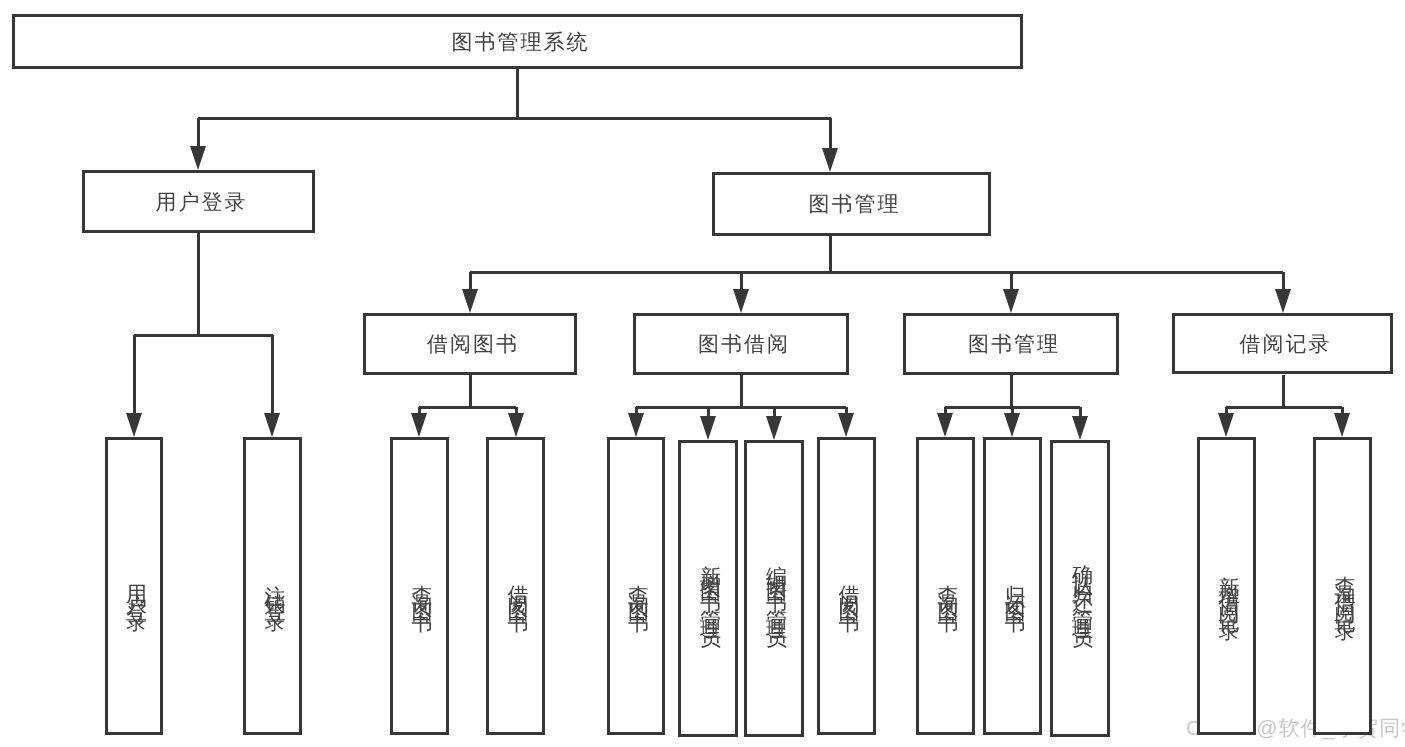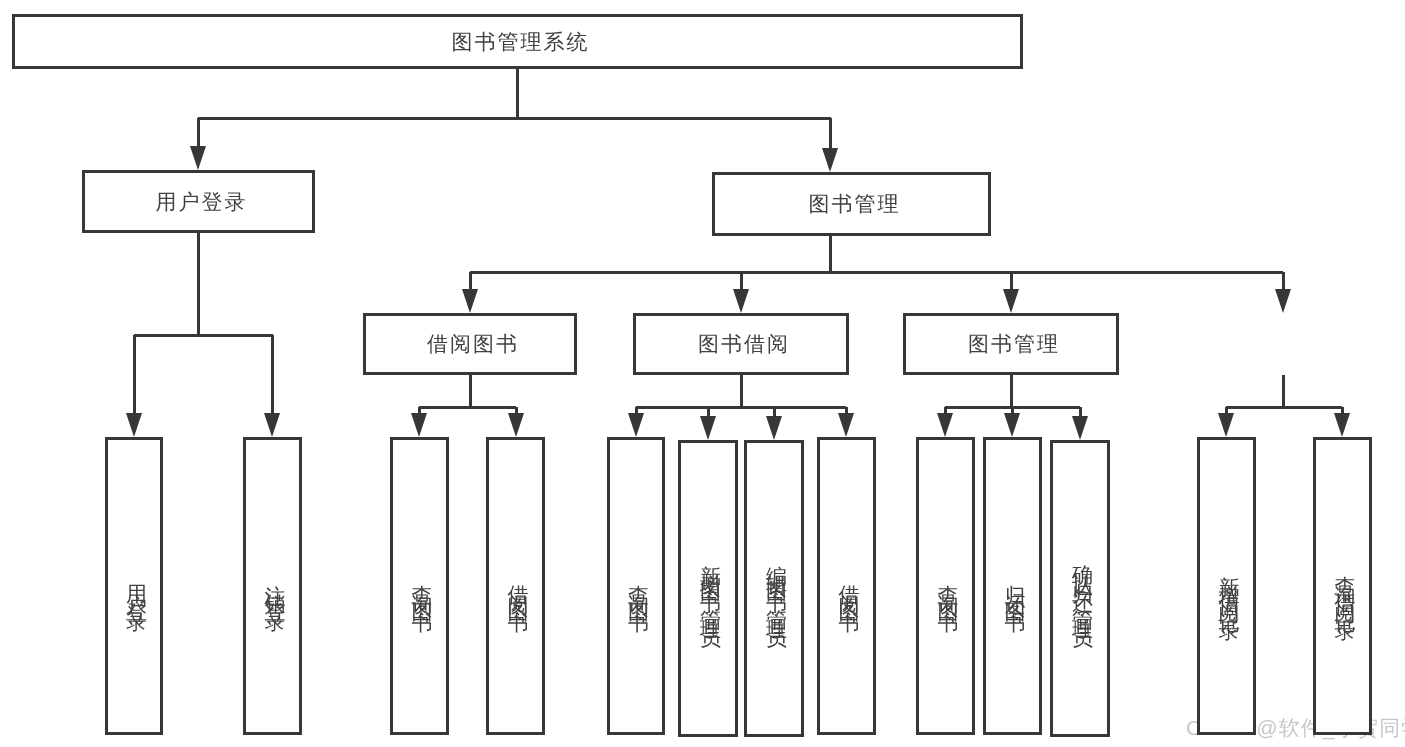--- a/index.html
+++ b/index.html
@@ -123,20 +123,23 @@
     </div>
     <div class="node horiz" style="left: 363px; top: 313px; width: 214px; height: 62px;">
       <span>借阅图书</span>
     </div>
     <div class="node horiz" style="left: 633px; top: 313px; width: 216px; height: 62px; text-align: center;">
       <span>图书借阅</span>
     </div>
     <div class="node horiz" style="left: 903px; top: 313px; width: 216px; height: 62px;">
       <span>图书管理</span>
     </div>
+    <div class="node horiz" style="left: 1172px; top: 313px; width: 221px; height: 61px;">
+      <span>借阅记录</span>
+    </div>
     <div class="node vert" style="left: 105px; top: 437px; width: 58px; height: 298px;">
       <span>用户登录</span>
     </div>
     <div class="node vert" style="left: 243px; top: 437px; width: 59px; height: 298px;">
       <span>注销登录</span>
     </div>
     <div class="node vert" style="left: 390px; top: 437px; width: 59px; height: 298px;">
       <span>查询图书</span>
     </div>
     <div class="node vert" style="left: 486px; top: 437px; width: 59px; height: 298px;">

